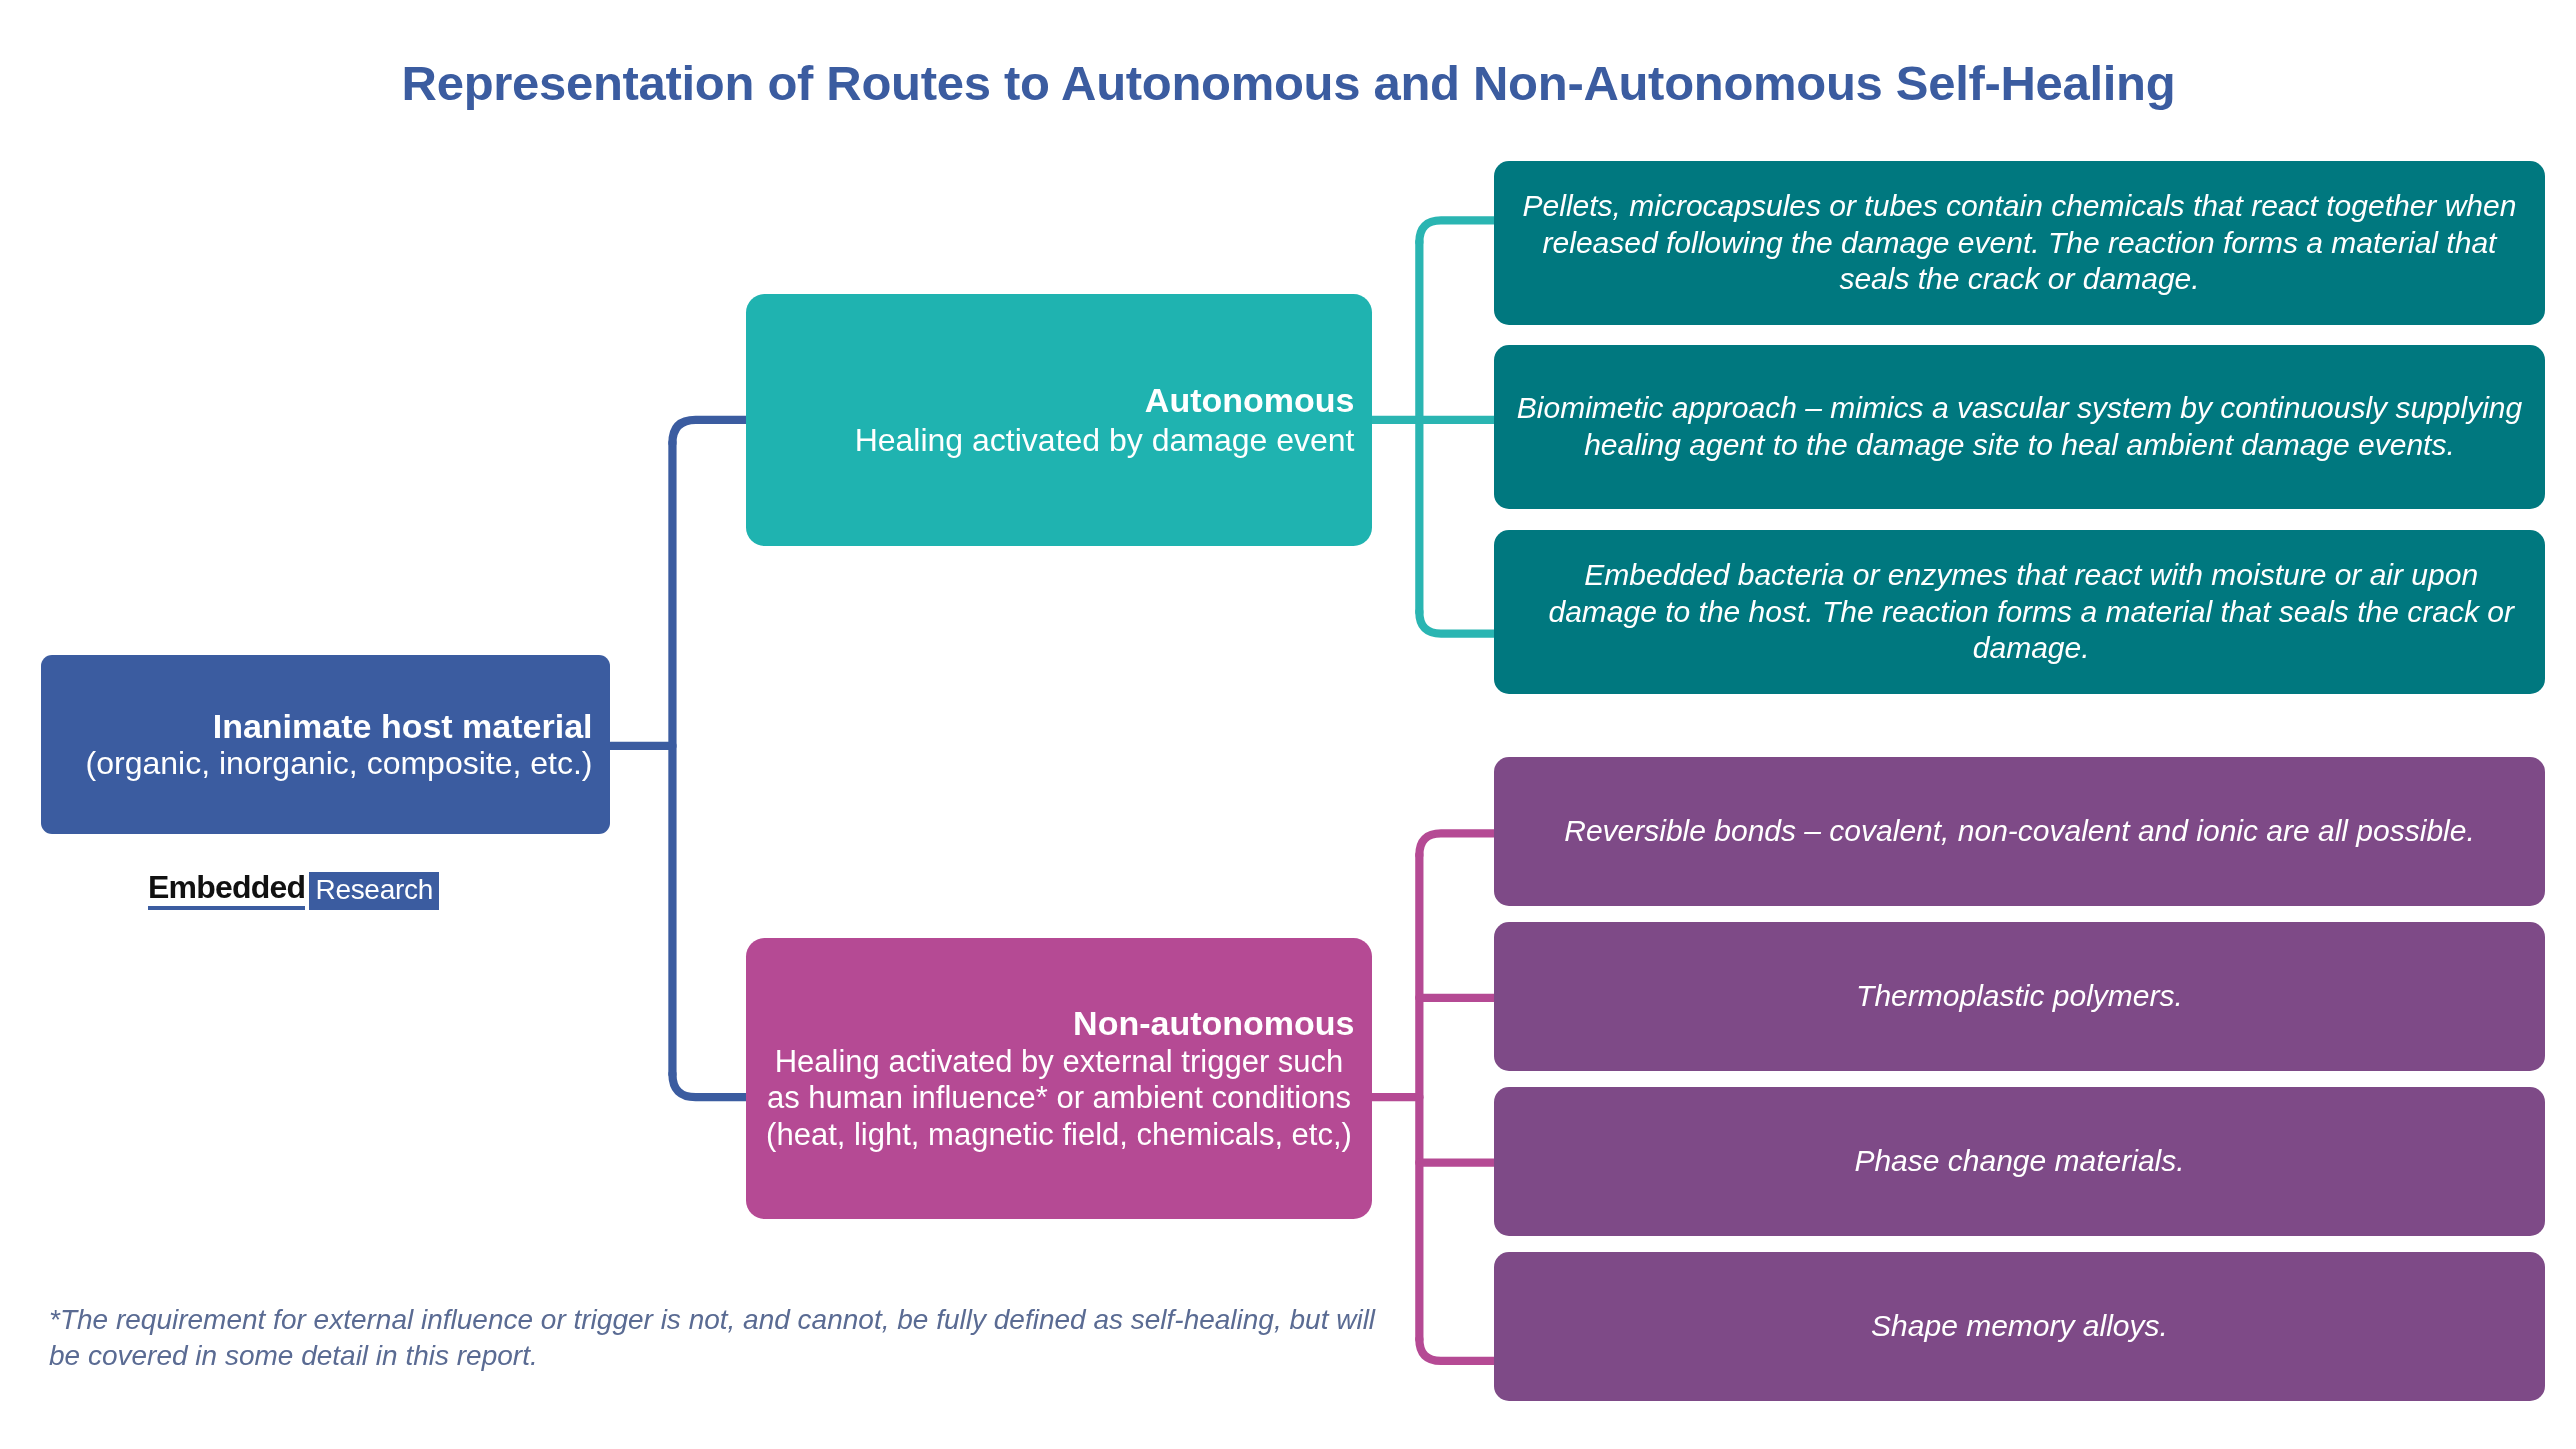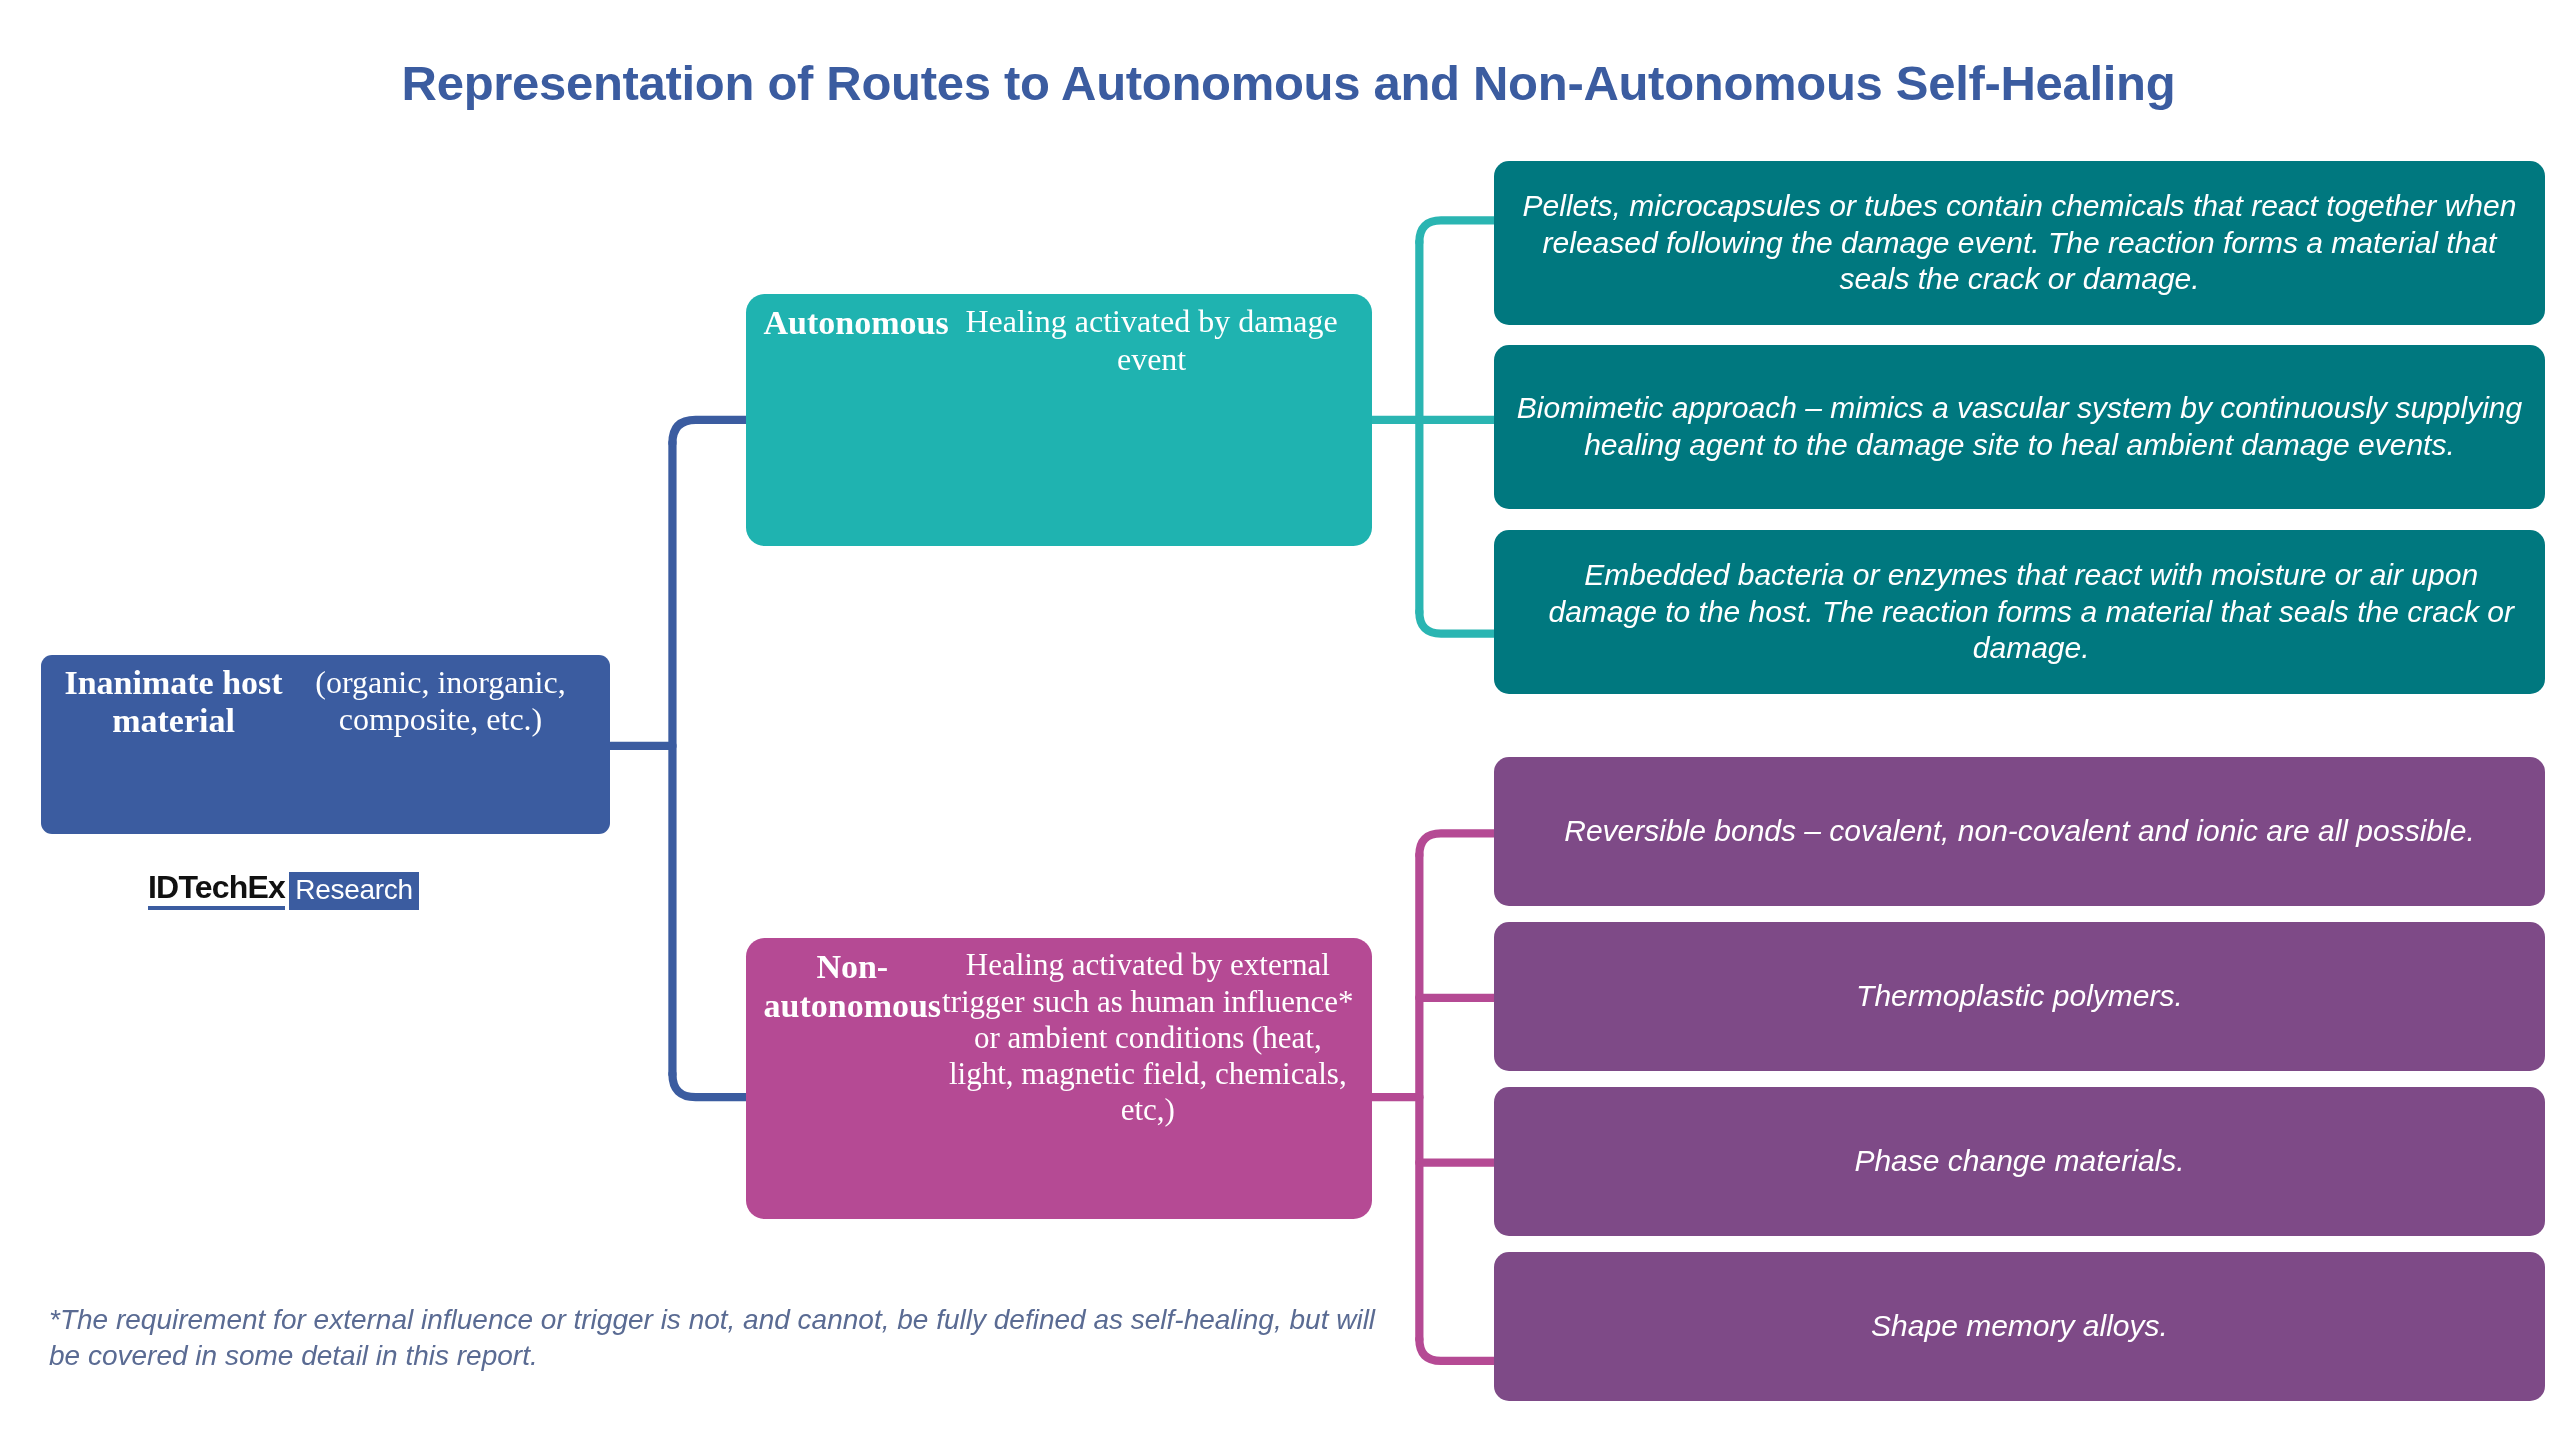--- a/index.html
+++ b/index.html
@@ -44,27 +44,27 @@
     width: 2576px;
     height: 1449px;
     pointer-events: none;
   }
 
   
   .node {
     position: absolute;
     box-sizing: border-box;
     display: flex;
-    align-items: flex-start;
+    flex-direction: column;
+    align-items: flex-end;
     justify-content: center;
     text-align: center;
     color: #ffffff;
     border-radius: 18.5px;
     padding: 9.3px 17.5px;
-    font-family: Liberation Serif, serif;
   }
 
   
   #root-node {
     left: 41px;
     top: 655px;
     width: 569px;
     height: 179px;
     background: #3B5CA0;
     border-radius: 11px;
@@ -234,21 +234,21 @@
     </g>
   </svg>
 
   <div class="node" id="root-node">
     <div class="node-title">Inanimate host material</div>
     <div class="node-sub">(organic, inorganic, composite, etc.)</div>
   </div>
 
   <div id="idtechex-logo">
     <div id="logo-word-wrap">
-      <div id="logo-word">IDTechEx</div>
+      <div id="logo-word">Embedded</div>
       <div id="logo-underline"></div>
     </div>
     <div id="logo-research">Research</div>
   </div>
 
   <div class="node" id="autonomous-node">
     <div class="node-title">Autonomous</div>
     <div class="node-sub">Healing activated by damage event</div>
   </div>
 

